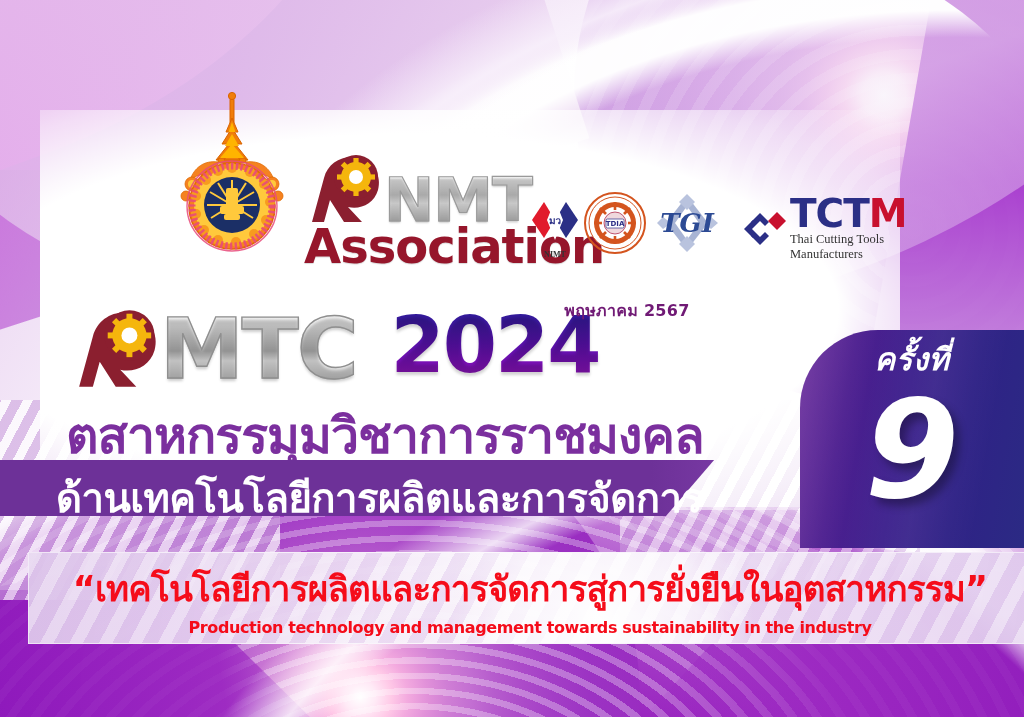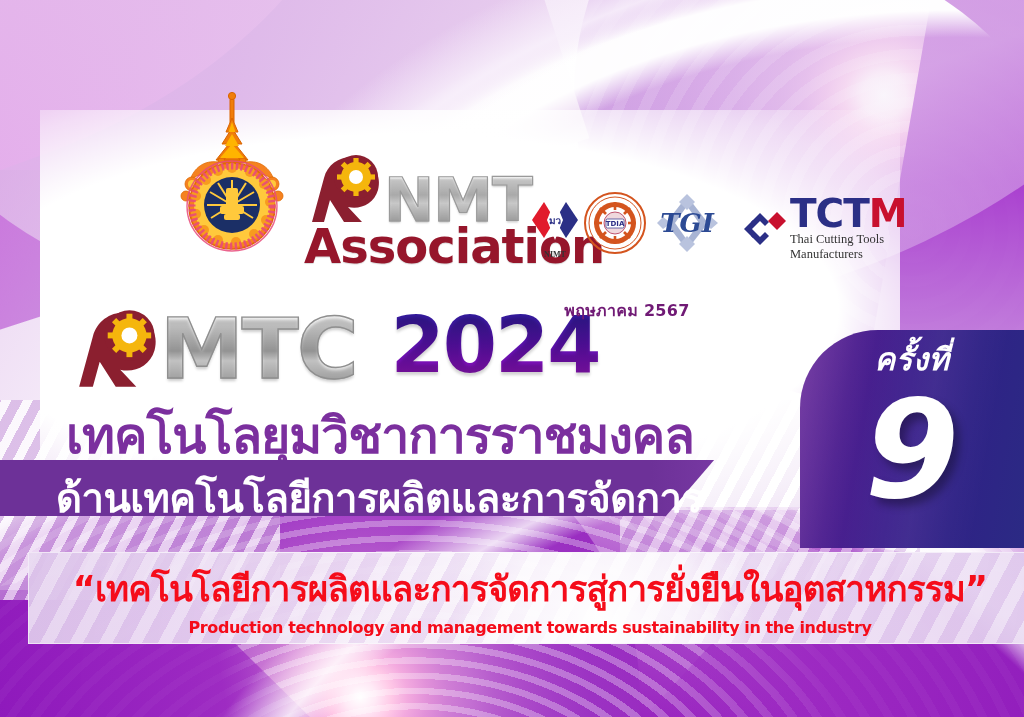--- a/index.html
+++ b/index.html
@@ -498,21 +498,21 @@
       </g>
     </svg>
     <span class="mtc-word">MTC</span>
     <span class="year">2024</span>
   </div>
 
   <div class="dates">
     <div class="dates-month">พฤษภาคม 2567</div>
   </div>
 
-  <div class="thai-title">เทคโนโลยุมวิชาการราชมงคล</div>
+  <div class="thai-title">ตสาหกรรมุมวิชาการราชมงคล</div>
   <div class="subtitle-band2"></div>
   <div class="subtitle-text">ด้านเทคโนโลยีการผลิตและการจัดการ</div>
 
   <div class="edition">
     <div class="edition-sheen"></div>
     <div class="edition-label">ครั้งที่</div>
     <div class="edition-num">9</div>
   </div>
 
   <div class="theme-bar">

